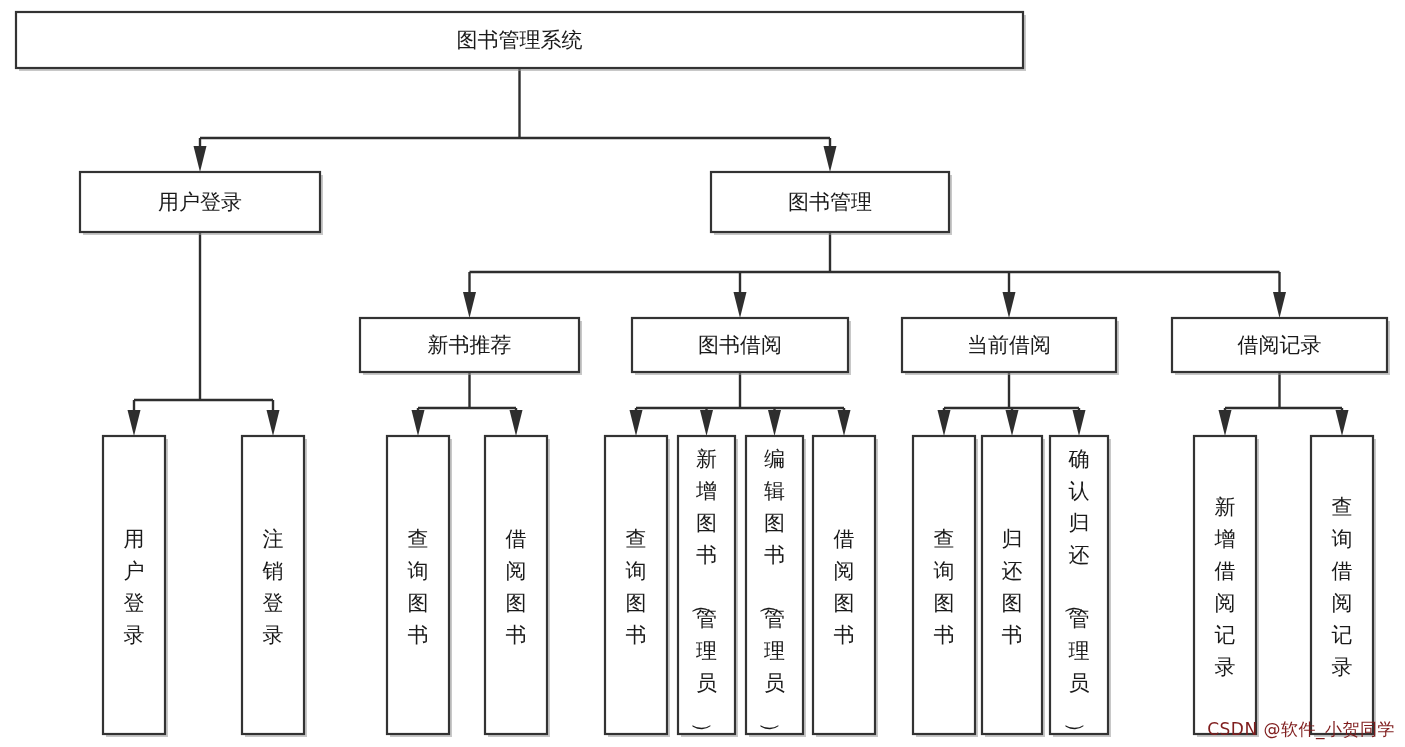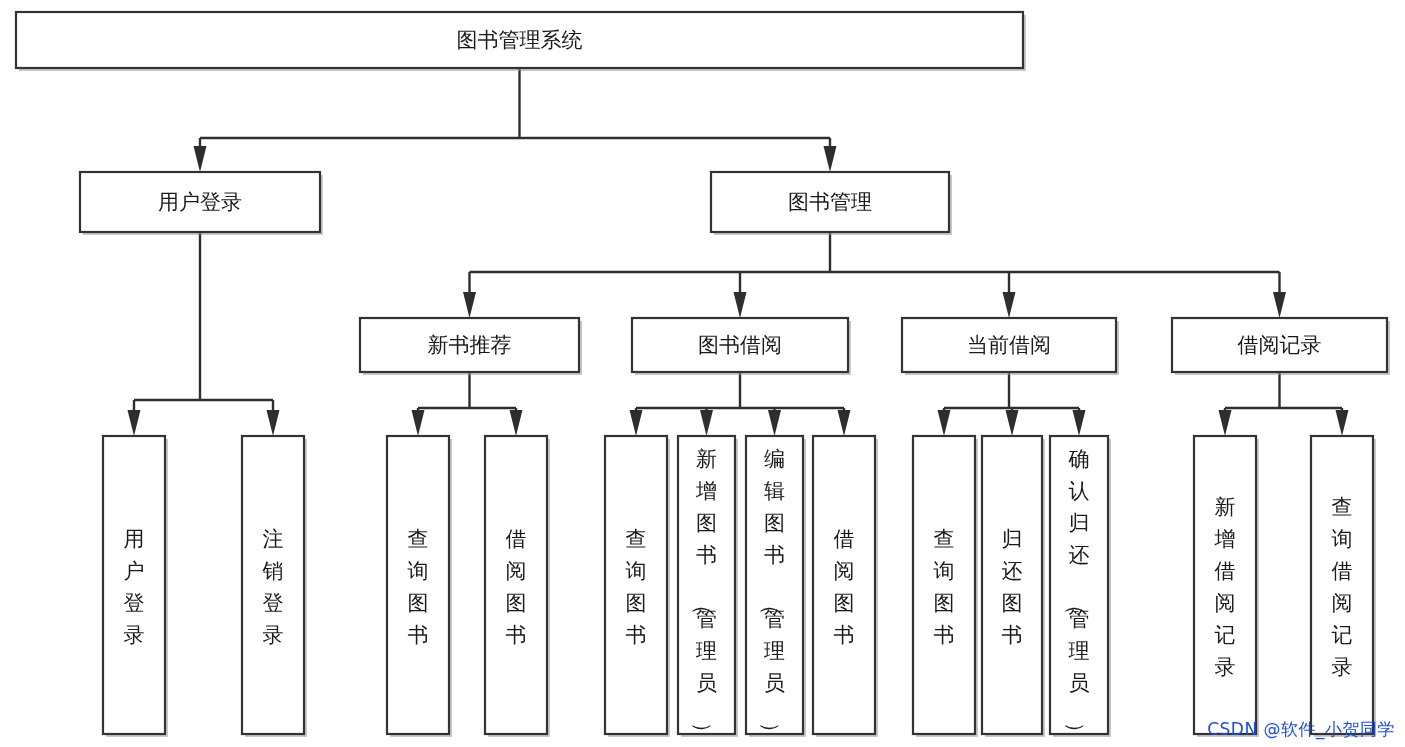--- a/index.html
+++ b/index.html
@@ -59,21 +59,21 @@
     font-size: 21px;
     fill: #1a1a1a;
     text-anchor: middle;
   }
   .watermark {
     position: absolute;
     right: 10px;
     bottom: 6px;
     font-family: "DejaVu Sans", "Liberation Sans", sans-serif;
     font-size: 17px;
-    color: #1d4ed8;
+    color: #7f1d1d;
     letter-spacing: 0.5px;
     white-space: nowrap;
     user-select: none;
   }
 </style>
 </head>
 <body>
 
 <div id="diagram-root">
   <svg id="tree-svg" viewBox="0 0 1405 747" xmlns="http://www.w3.org/2000/svg">

